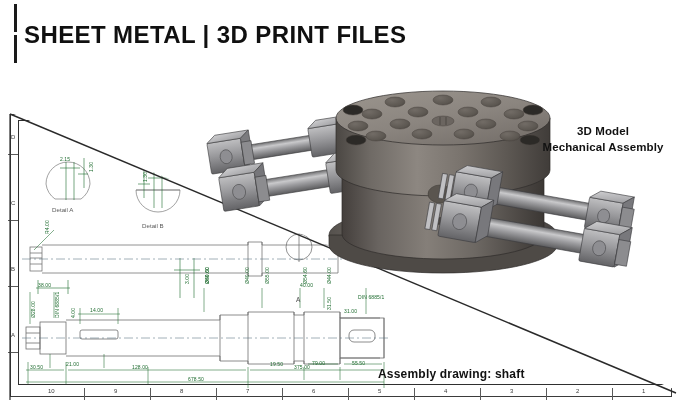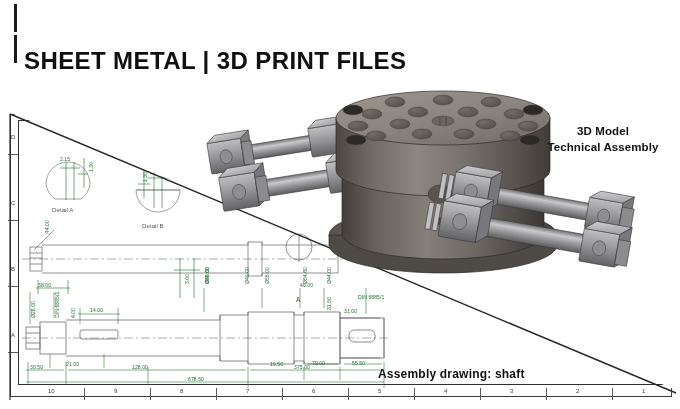--- a/index.html
+++ b/index.html
@@ -13,21 +13,21 @@
   
   #header { position:absolute; left:0; top:0; width:680px; height:72px; }
   .hdr-bar { position:absolute; left:14px; width:3px; background:#1a1a1a; }
   .hdr-bar.b1 { top:4px; height:28px; }
   .hdr-bar.b2 { top:35px; height:28px; }
   .hdr-line {
     position:absolute; left:24px; color:#101010; font-weight:bold;
     letter-spacing:.4px; white-space:nowrap;
   }
   .hdr-line.l1 { top:3px; font-size:25px; }
-  .hdr-line.l2 { top:47px; font-size:24px; }
+  .hdr-line.l2 { top:21px; font-size:24px; }
 
   
   #drawing-sheet {
     position:absolute; left:8px; top:112px; width:668px; height:288px;
     overflow:hidden;
     clip-path: polygon(0 0, 0 100%, 100% 100%, 100% 96.5%, 1.2% 1%);
   }
   #drawing-inner { position:absolute; inset:0; }
 
   .diag-edge {
@@ -449,16 +449,16 @@
       <polygon points="393,134 404,125 440,125 429,134" fill="url(#gHexTop)"></polygon>
       <polygon points="429,134 440,125 440,158 429,167" fill="#78787c"></polygon>
       <ellipse cx="411" cy="151" rx="6.5" ry="7.5" fill="#8e8e92" stroke="#4a4a4c"></ellipse>
       <rect x="429" y="139" width="12" height="25" fill="#8c8c8f"></rect>
     </g>
   </g>
 </svg>
 
 <div id="model-caption">
   <div>3D Model</div>
-  <div>Technical Assembly</div>
+  <div>Mechanical Assembly</div>
 </div>
 
 <div id="drawing-caption">Assembly drawing:  shaft</div>
 
 </body></html>

